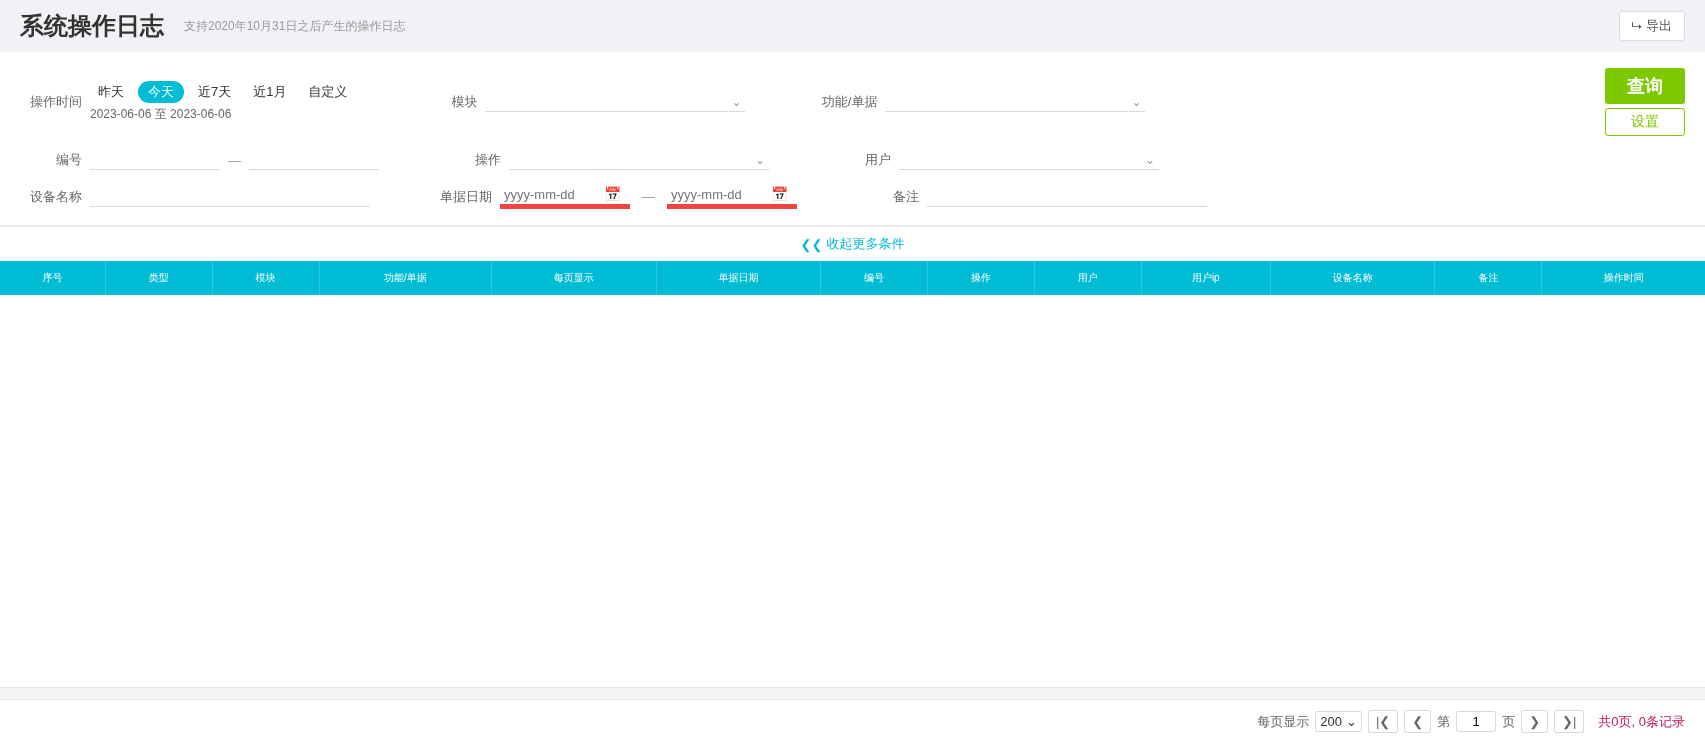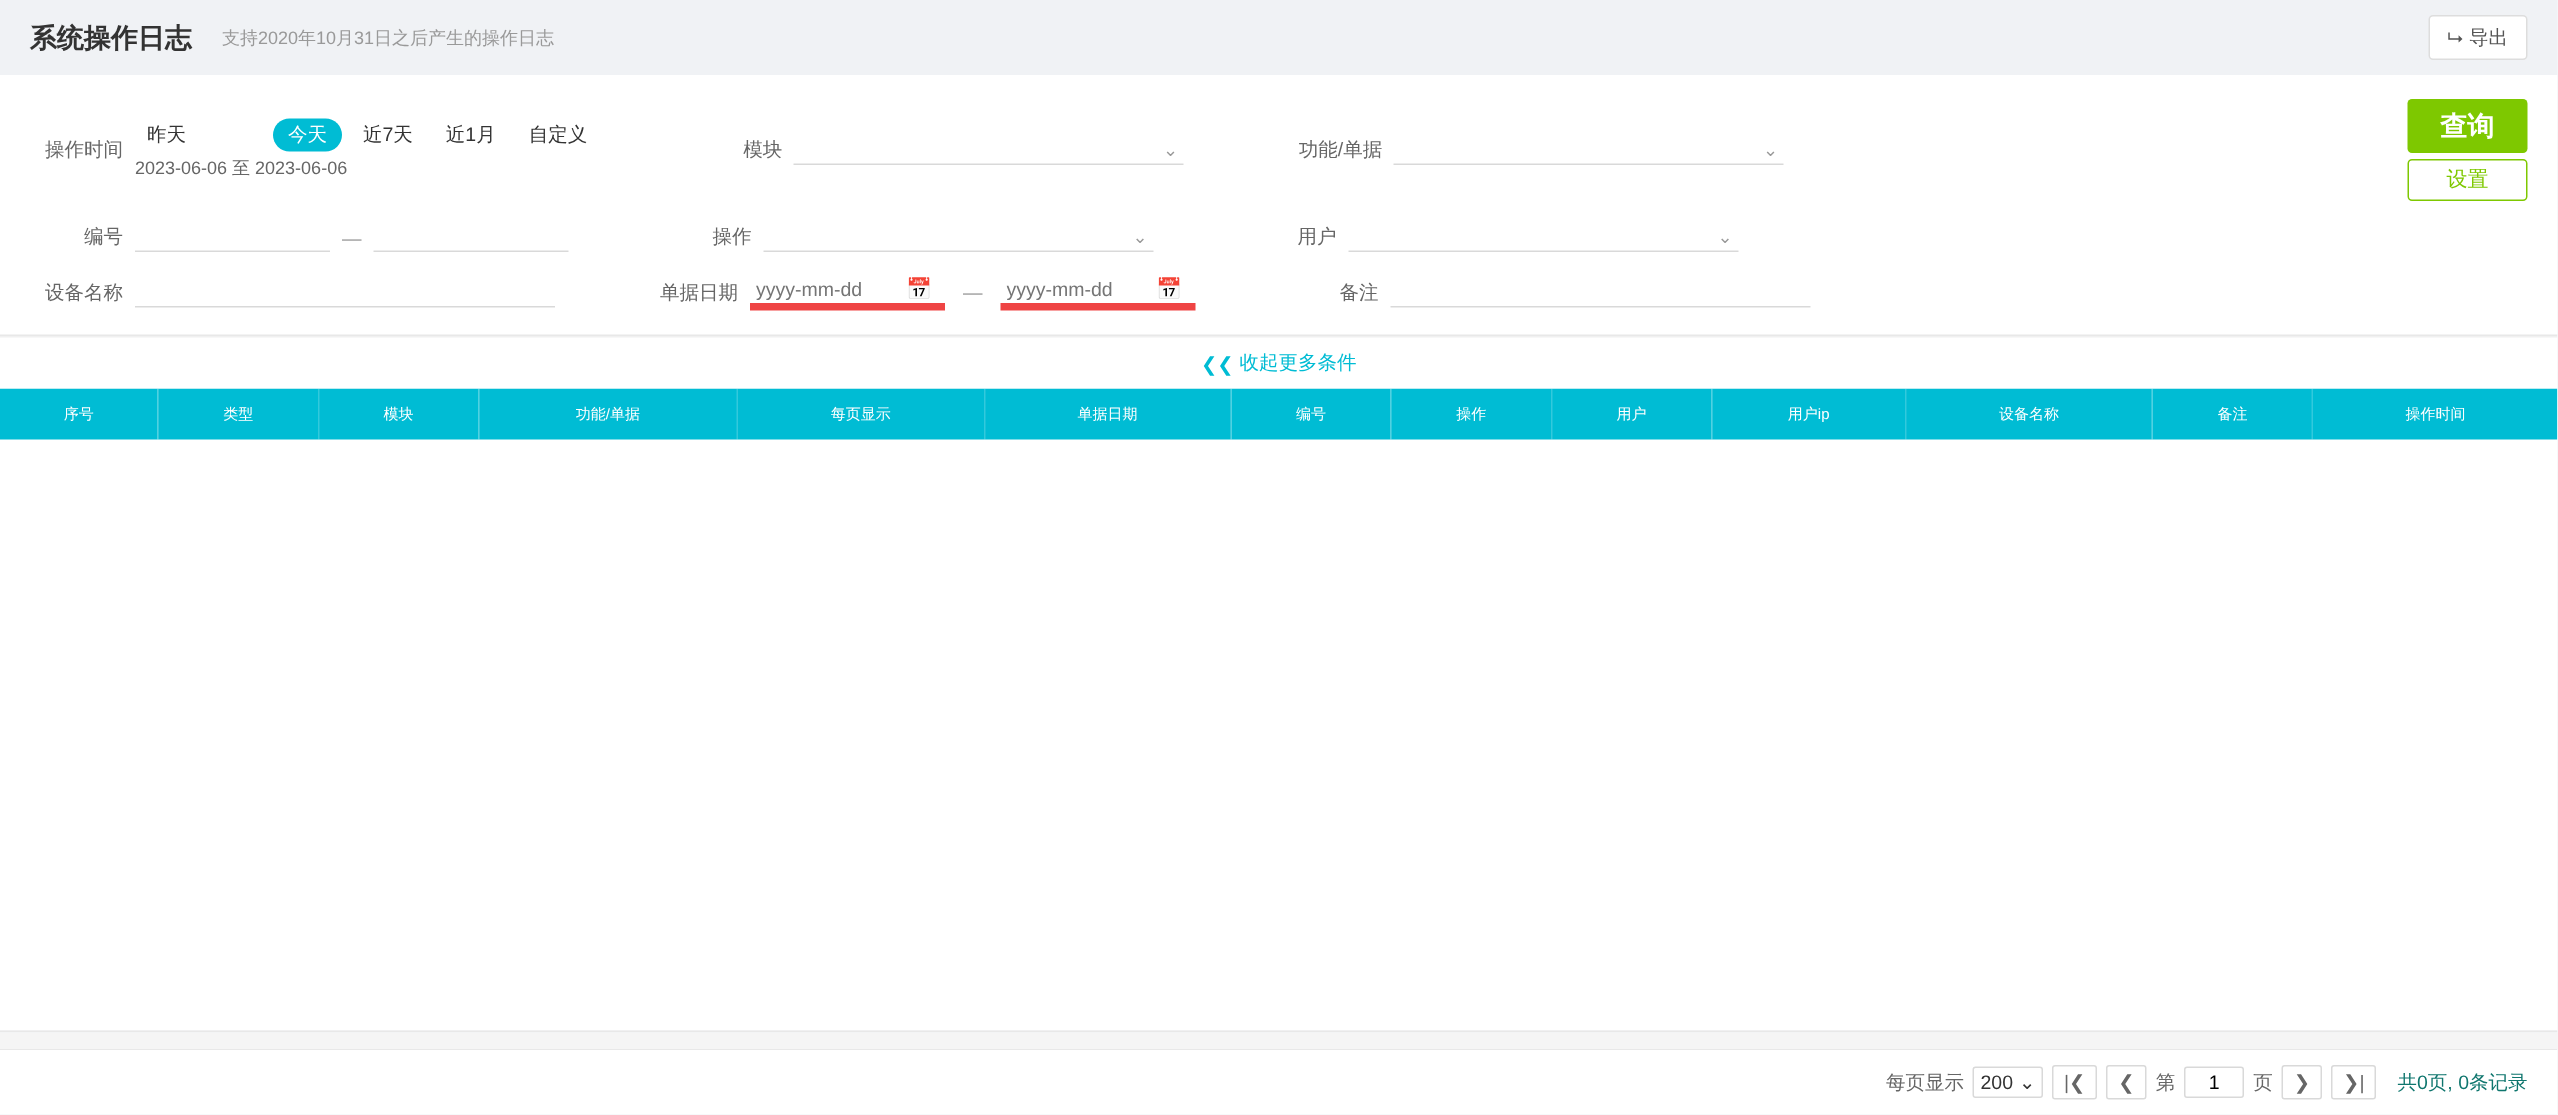--- a/index.html
+++ b/index.html
@@ -2,36 +2,36 @@
 <html><head>
   <meta charset="utf-8">
   <style>
     * { box-sizing: border-box; margin: 0; padding: 0; }
     body { font-family: 'Microsoft YaHei', Arial, sans-serif; font-size: 13px; background: #f0f2f5; color: #333; }
 
     .page-container { width: 1705px; min-height: 743px; background: #f0f2f5; display: flex; flex-direction: column; }
 
     
     .page-header { display: flex; align-items: center; justify-content: space-between; padding: 10px 20px; background: #f0f2f5; }
-    .page-title { font-size: 18px; font-weight: bold; color: #333; }
+    .page-title { font-size: 24px; font-weight: bold; color: #333; }
     .page-subtitle { font-size: 12px; color: #999; margin-left: 20px; }
     .export-btn { display: flex; align-items: center; gap: 4px; background: white; border: 1px solid #ddd; padding: 5px 12px; border-radius: 3px; cursor: pointer; color: #555; font-size: 13px; }
 
     
     .filter-area { background: white; padding: 16px 20px; margin: 0; border-bottom: 1px solid #e8e8e8; }
     .filter-row { display: flex; align-items: center; margin-bottom: 14px; gap: 0; }
     .filter-row:last-child { margin-bottom: 0; }
 
     .filter-label { color: #666; min-width: 70px; text-align: right; padding-right: 8px; white-space: nowrap; }
 
     
     .time-filter { display: flex; flex-direction: column; }
     .time-btns { display: flex; align-items: flex-start; gap: 6px; }
     .time-btn { padding: 2px 8px; border: none; background: none; cursor: pointer; color: #333; font-size: 13px; border-radius: 12px; }
-    .time-btn.active { background: #00bcd4; color: white; border-radius: 12px; padding: 2px 10px; margin-left: 44px; }
+    .time-btn.active { background: #00bcd4; color: white; border-radius: 12px; padding: 2px 10px; }
     .time-range { font-size: 12px; color: #666; margin-top: 3px; }
 
     
     .filter-select-wrap { display: flex; align-items: center; border-bottom: 1px solid #d9d9d9; min-width: 260px; padding: 2px 4px; margin-right: 40px; }
     .filter-select-wrap .select-text { flex: 1; color: #999; font-size: 13px; }
     .chevron-icon { color: #999; font-size: 12px; }
 
     
     .filter-input { border: none; border-bottom: 1px solid #d9d9d9; outline: none; padding: 2px 4px; font-size: 13px; color: #333; background: transparent; min-width: 120px; }
     .filter-input::placeholder { color: #bbb; }
@@ -66,21 +66,21 @@
     .scrollbar-inner { width: 200%; height: 100%; }
 
     
     .pagination { display: flex; align-items: center; justify-content: flex-end; padding: 10px 20px; background: white; border-top: 1px solid #e8e8e8; gap: 6px; }
     .page-size-label { color: #666; }
     .page-size-select { border: 1px solid #d9d9d9; padding: 2px 4px; border-radius: 2px; font-size: 13px; display: flex; align-items: center; gap: 4px; cursor: pointer; }
     .page-nav-btn { border: 1px solid #d9d9d9; background: white; padding: 3px 7px; cursor: pointer; color: #666; font-size: 13px; border-radius: 2px; }
     .page-nav-btn:disabled { color: #ccc; cursor: default; }
     .page-info { color: #666; }
     .page-input { border: 1px solid #d9d9d9; width: 40px; text-align: center; padding: 2px 4px; border-radius: 2px; font-size: 13px; }
-    .total-info { color: #0f766e; margin-left: 8px; }
+    .total-info { color: #be185d; margin-left: 8px; }
 
     .header-left { display: flex; align-items: center; }
   </style>
 </head>
 <body>
 
 <div class="page-container">
 
   <div class="page-header">
     <div class="header-left">

